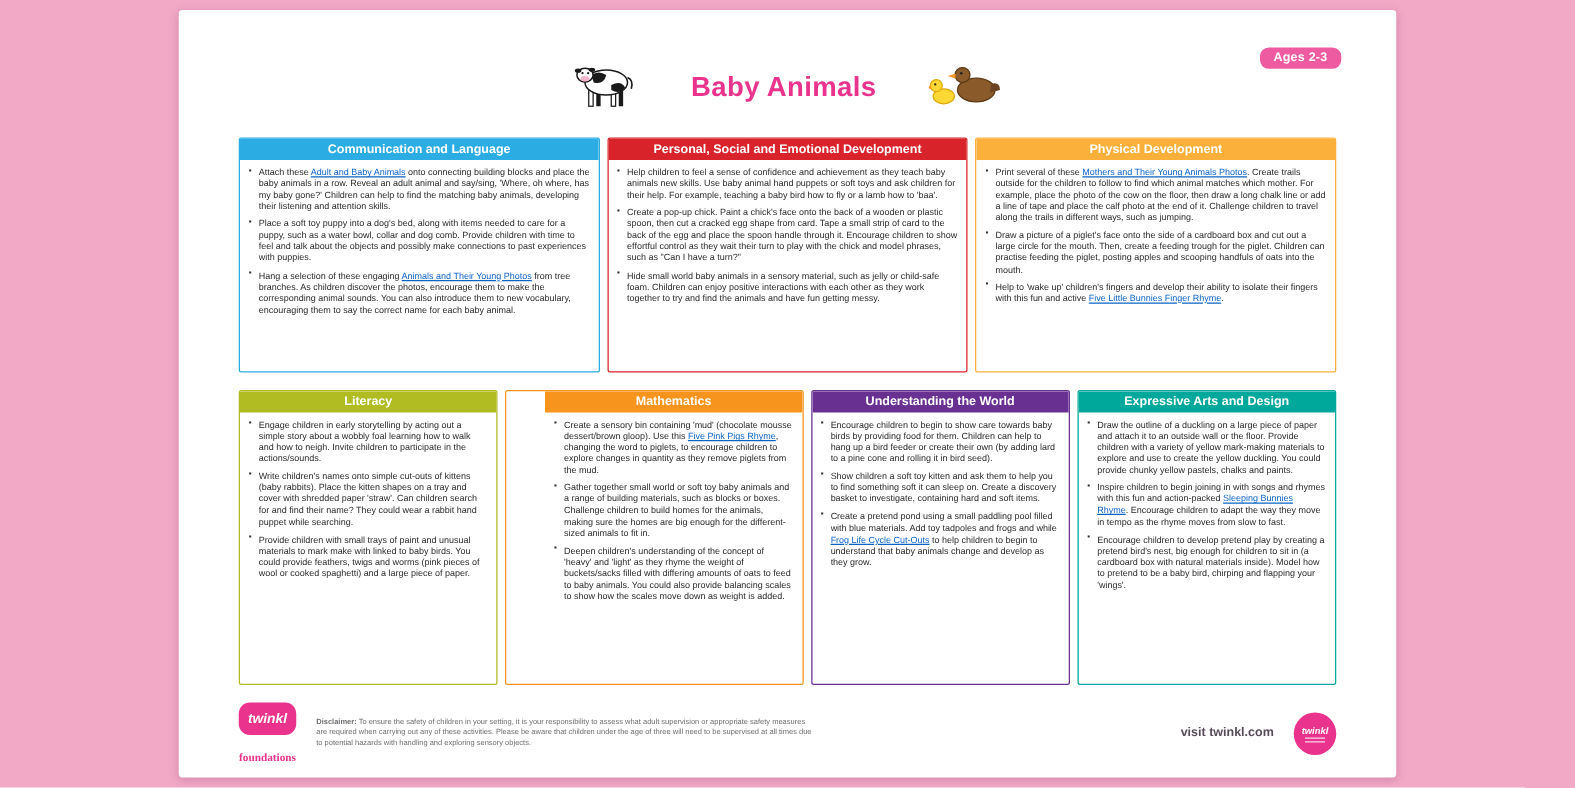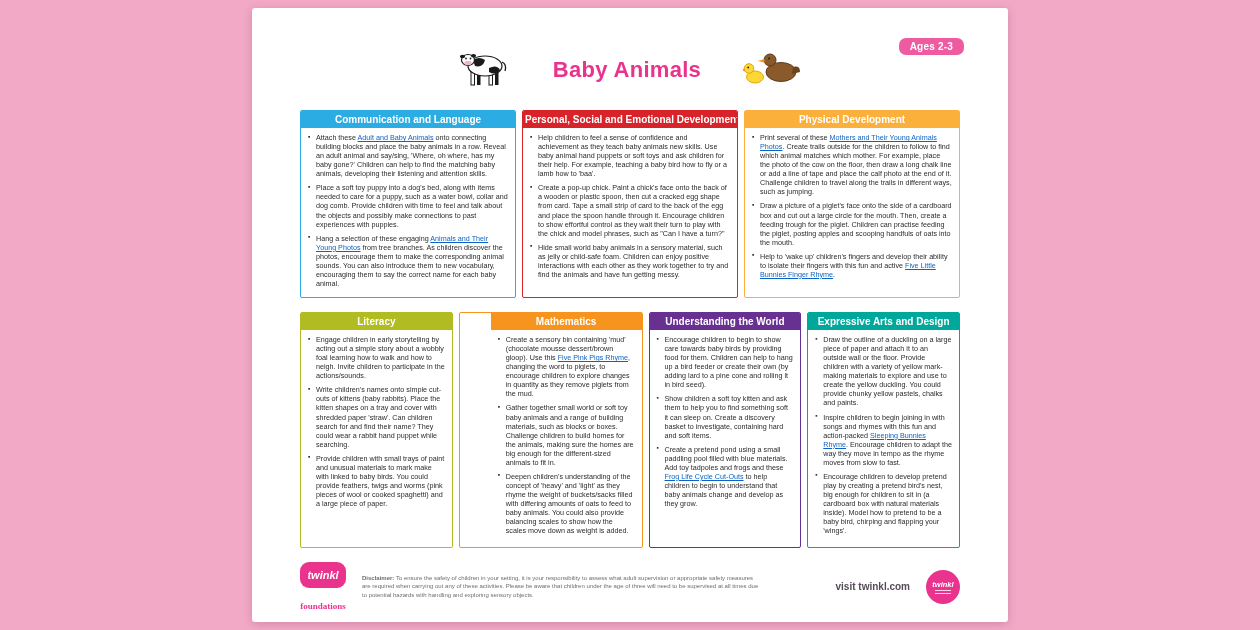--- a/index.html
+++ b/index.html
@@ -2,21 +2,21 @@
 <html><head>
 <meta charset="utf-8">
 <style>
   html,body { margin:0; padding:0; }
   body {
     width:1260px; height:630px; overflow:hidden;
     background:#f2a9c6;
     font-family:"Liberation Sans", sans-serif;
   }
   .page {
-    width:756px; height:614px; margin:8px auto 0;
+    width:974px; height:614px; margin:8px auto 0;
     background:#ffffff; border-radius:3px;
     box-shadow:0 2px 8px rgba(120,40,80,.25);
     position:relative; box-sizing:border-box;
     padding:0 48px;
   }
   .ages-badge {
     position:absolute; top:30px; right:44px;
     background:#ef5ba1; color:#fff; font-weight:bold;
     font-size:10px; padding:3px 11px; border-radius:7px;
     letter-spacing:.2px;
@@ -158,21 +158,21 @@
             <li><span>Create a sensory bin containing 'mud' (chocolate mousse dessert/brown gloop). Use this </span><a class="doc-link">Five Pink Pigs Rhyme</a><span>, changing the word to piglets, to encourage children to explore changes in quantity as they remove piglets from the mud.</span></li>
             <li><span>Gather together small world or soft toy baby animals and a range of building materials, such as blocks or boxes. Challenge children to build homes for the animals, making sure the homes are big enough for the different-sized animals to fit in.</span></li>
             <li><span>Deepen children's understanding of the concept of 'heavy' and 'light' as they rhyme the weight of buckets/sacks filled with differing amounts of oats to feed to baby animals. You could also provide balancing scales to show how the scales move down as weight is added.</span></li>
           </ul>
         </div>
         <div class="section" style="border-color: rgb(104, 48, 145);">
           <div class="section-header" style="background: rgb(104, 48, 145);">Understanding the World</div>
           <ul class="bullets">
             <li><span>Encourage children to begin to show care towards baby birds by providing food for them. Children can help to hang up a bird feeder or create their own (by adding lard to a pine cone and rolling it in bird seed).</span></li>
             <li><span>Show children a soft toy kitten and ask them to help you to find something soft it can sleep on. Create a discovery basket to investigate, containing hard and soft items.</span></li>
-            <li><span>Create a pretend pond using a small paddling pool filled with blue materials. Add toy tadpoles and frogs and these </span><a class="doc-link">Frog Life Cycle Cut-Outs</a><span> to help children to begin to understand that baby animals change and develop as they grow.</span></li>
+            <li><span>Create a pretend pond using a small paddling pool filled with blue materials. Add toy tadpoles and frogs and while </span><a class="doc-link">Frog Life Cycle Cut-Outs</a><span> to help children to begin to understand that baby animals change and develop as they grow.</span></li>
           </ul>
         </div>
         <div class="section" style="border-color: rgb(0, 167, 155);">
           <div class="section-header" style="background: rgb(0, 167, 155);">Expressive Arts and Design</div>
           <ul class="bullets">
             <li><span>Draw the outline of a duckling on a large piece of paper and attach it to an outside wall or the floor. Provide children with a variety of yellow mark-making materials to explore and use to create the yellow duckling. You could provide chunky yellow pastels, chalks and paints.</span></li>
             <li><span>Inspire children to begin joining in with songs and rhymes with this fun and action-packed </span><a class="doc-link">Sleeping Bunnies Rhyme</a><span>. Encourage children to adapt the way they move in tempo as the rhyme moves from slow to fast.</span></li>
             <li><span>Encourage children to develop pretend play by creating a pretend bird's nest, big enough for children to sit in (a cardboard box with natural materials inside). Model how to pretend to be a baby bird, chirping and flapping your 'wings'.</span></li>
           </ul>
         </div>

